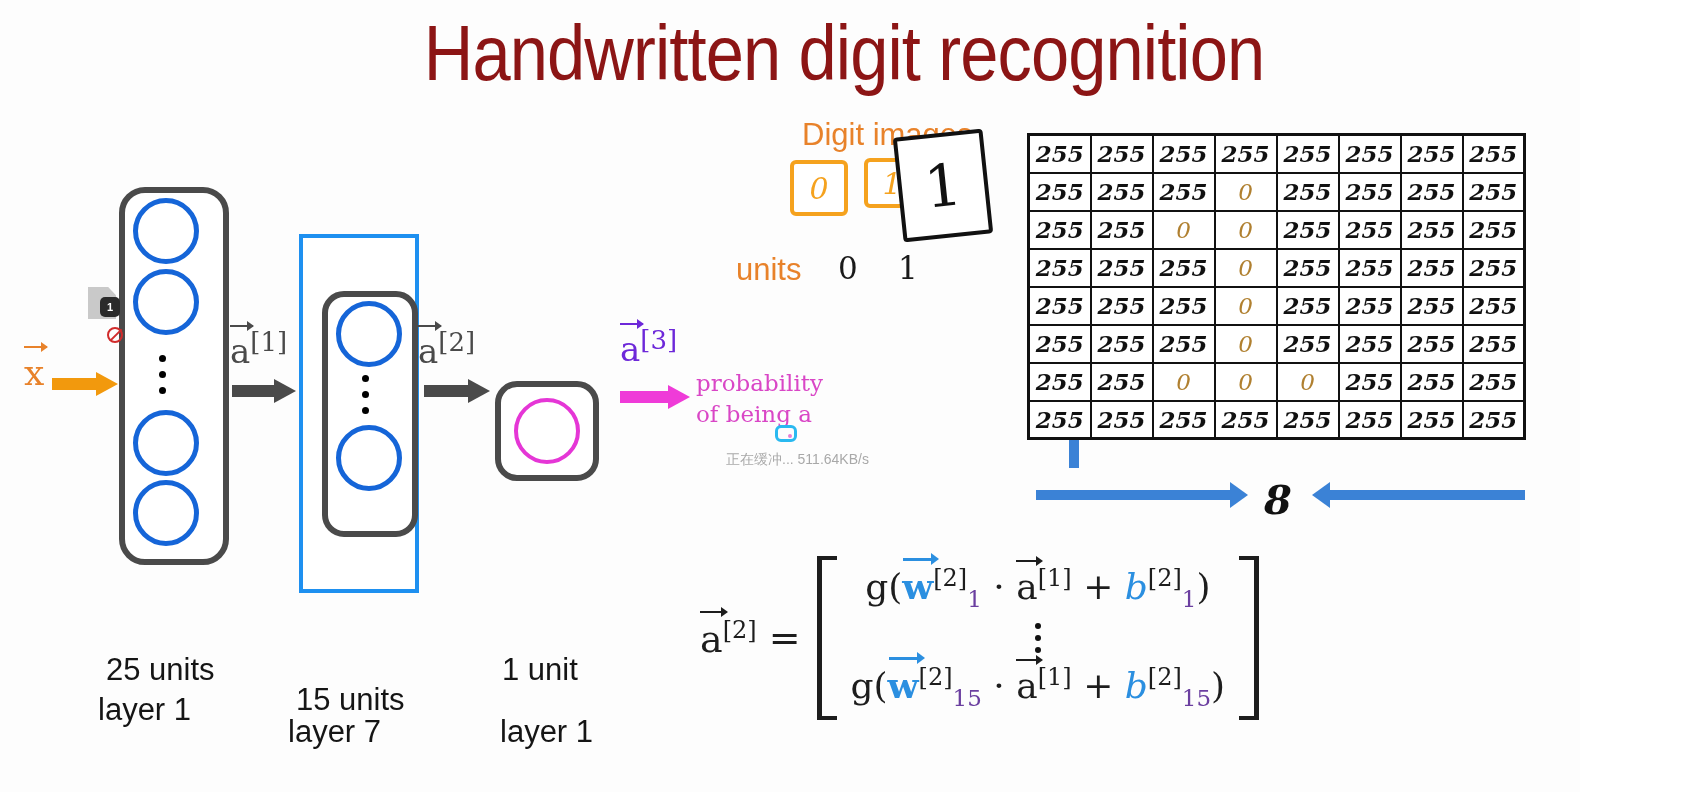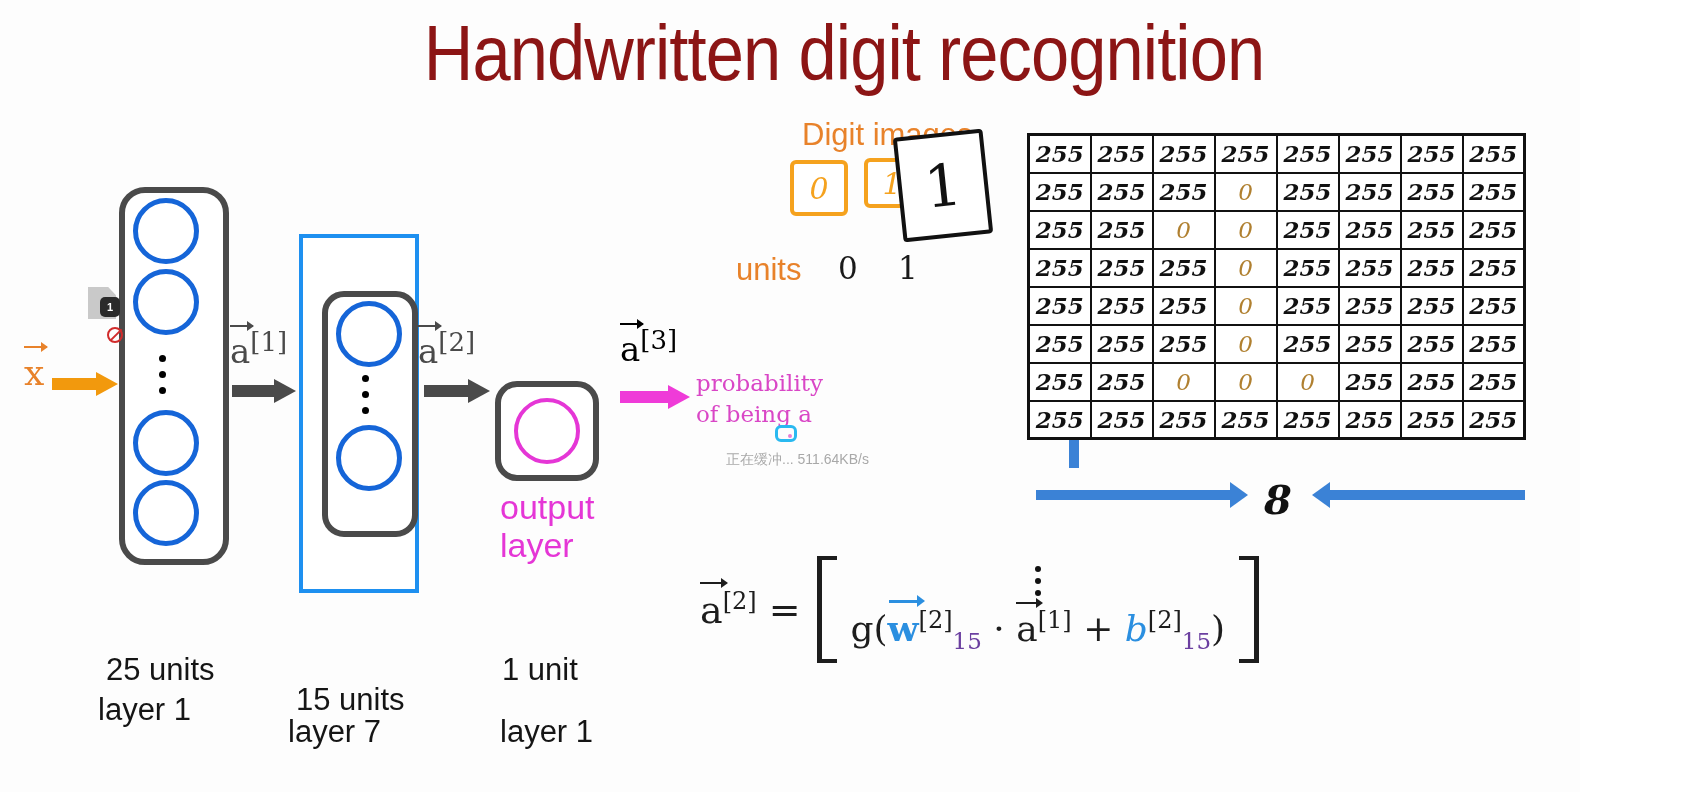--- a/index.html
+++ b/index.html
@@ -346,26 +346,22 @@
   <div class="mathlbl lbl" style="left:418px; top:327px;">
     <span class="vec">a</span><span class="sup">[2]</span>
   </div>
   <div class="arrow" style="left:424px; top:385px; width:68px;">
     <div class="shaft" style="width:46px;background:#4a4a4a;"></div>
     <div class="head" style="left:44px;border-left:22px solid #4a4a4a;"></div>
   </div>
 
   <div class="layer-box layer3"></div>
   <div class="unit-out" style="left:514px; top:398px; width:66px; height:66px;"></div>
-  <div class="out-layer-lbl" style="left:500px; top:488px;">
-    <div>output</div>
-    <div>layer</div>
-  </div>
-
-  <div class="mathlbl lbl" style="left:620px; top:325px; color:#000000;">
+
+  <div class="mathlbl lbl" style="left:620px; top:325px; color:#6d28d9;">
     <span class="vec">a</span><span class="sup">[3]</span>
   </div>
   <div class="arrow" style="left:620px; top:391px; width:72px;">
     <div class="shaft" style="width:50px;background:#ef3bd8;"></div>
     <div class="head" style="left:48px;border-left:22px solid #ef3bd8;"></div>
   </div>
 
   <div class="prob-lbl" style="left:696px; top:368px;">
     <div>probability</div>
     <div>of being a</div>
@@ -483,20 +479,27 @@
   <div class="blue-head-left" style="left:1312px; top:482px;"></div>
   <div class="blue-arrow-h" style="left:1329px; top:490px; width:196px;"></div>
 
   <div class="formula">
     <span class="f-lhs">
       <span class="avec">a</span><span class="supb">[2]</span>
     </span>
     <span class="f-eq">=</span>
     <span class="bracket-l"></span>
     <div class="f-rows">
+      <div class="f-row">
+        <span>g(</span><span class="wsym">w</span><span class="supb">[2]</span><span class="sub">1</span>
+        <span>·</span>
+        <span class="avec">a</span><span class="supb">[1]</span>
+        <span>+</span>
+        <span class="bsym">b</span><span class="supb">[2]</span><span class="sub">1</span><span>)</span>
+      </div>
       <div class="f-dots">
           <i></i>
           <i></i>
           <i></i>
         </div>
       <div class="f-row">
         <span>g(</span><span class="wsym">w</span><span class="supb">[2]</span><span class="sub">15</span>
         <span>·</span>
         <span class="avec">a</span><span class="supb">[1]</span>
         <span>+</span>

